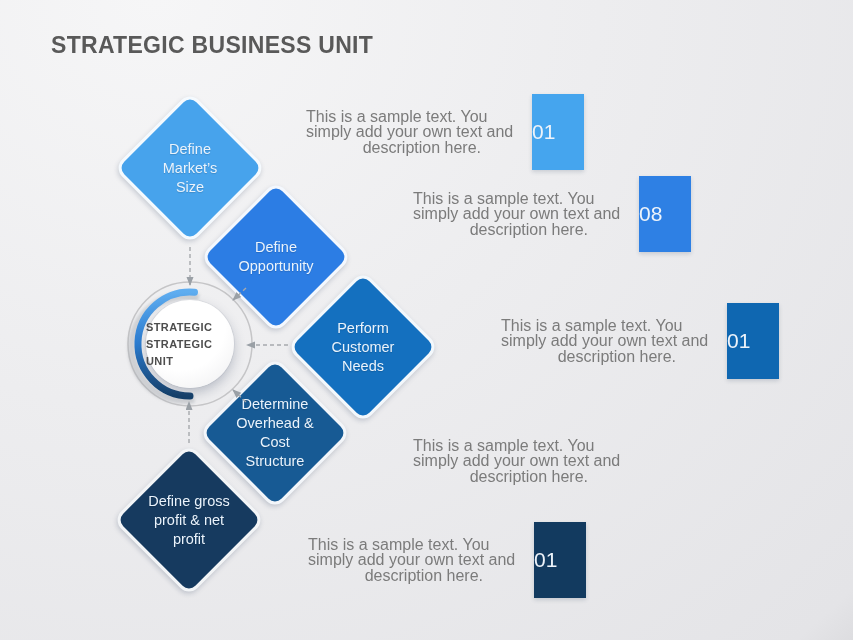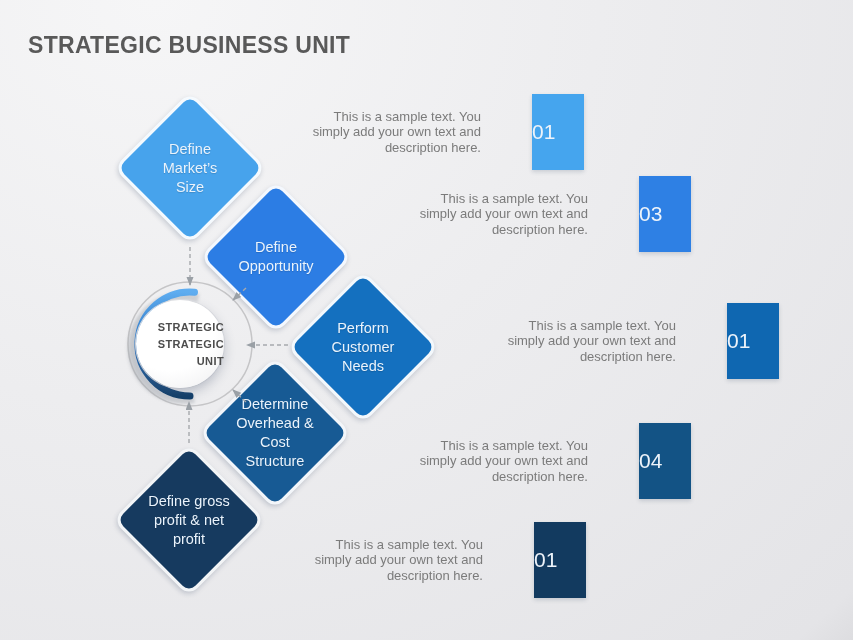--- a/index.html
+++ b/index.html
@@ -2,21 +2,21 @@
 <html><head>
 <meta charset="utf-8">
 <style>
   html,body{margin:0;padding:0;}
   .stage{
     position:relative; width:853px; height:640px; overflow:hidden;
     font-family:"Liberation Sans", sans-serif;
     background:radial-gradient(ellipse at 18% 0%, #f6f6f7 0%, #ededef 45%, #e4e4e7 96%, #dddde0 100%);
   }
   .slide-title{
-    position:absolute; left:28px; top:32px; margin:0;
+    position:absolute; left:51px; top:32px; margin:0;
     font-size:23px; font-weight:bold; color:#595959; letter-spacing:.3px;
   }
   .layer{position:absolute; left:0; top:0; width:853px; height:640px; pointer-events:none;}
 
   
   .diamond{
     position:absolute; width:108px; height:108px; box-sizing:border-box;
     border:3px solid rgba(255,255,255,.95); border-radius:12px;
     transform:rotate(45deg);
     box-shadow:1px 2px 5px rgba(40,60,90,.22);
@@ -29,36 +29,36 @@
     text-shadow:0 1px 1px rgba(0,0,0,.15); white-space:nowrap;
   }
   .d1{left:136px; top:114px; background:#47a3ec;}
   .d2{left:222px; top:203px; background:#2c7de4;}
   .d3{left:309px; top:293px; background:#1470bf;}
   .d4{left:221px; top:379px; background:#175a94;}
   .d5{left:135px; top:466px; background:#163a5f;}
 
   
   .hub{
-    position:absolute; left:136px; top:300px; width:88px; height:88px;
+    position:absolute; left:146px; top:300px; width:88px; height:88px;
     border-radius:50%;
     background:radial-gradient(circle at 38% 28%, #ffffff 55%, #f4f4f5 82%, #e9e9eb 100%);
     box-shadow:0 5px 12px rgba(70,85,110,.32), 0 0 0 1px #e2e3e6;
-    display:flex; flex-direction:column; align-items:flex-end; justify-content:center;
+    display:flex; flex-direction:column; align-items:flex-start; justify-content:center;
   }
   .hub div{
     font-size:11px; font-weight:bold; color:#4d4d4d;
     letter-spacing:.4px; line-height:17px;
   }
 
   
   .row{position:absolute; display:flex; align-items:center; height:76px;}
   .callout-text{
     width:175px; margin-right:8px; text-align:right;
-    font-size:13px; line-height:15.5px; color:#7b7b7b; white-space:nowrap;
+    font-size:16px; line-height:15.5px; color:#7b7b7b; white-space:nowrap;
   }
   .num-box{
     width:52px; height:76px; flex:0 0 auto;
     display:flex; align-items:center; 
     color:#edf3fa; font-size:21px;
     box-shadow:0 2px 4px rgba(40,60,90,.18);
     margin-left:43px;
   }
   .row1{left:306px; top:94px;}
   .row2{left:413px; top:176px;}
@@ -162,44 +162,41 @@
     </div>
   </div>
 
   <div class="row row2">
     <div class="callout-text">
       <div>This is a sample text. You</div>
       <div>simply add your own text and</div>
       <div>description here.</div>
     </div>
     <div class="num-box b2">
-      <span>03</span>
+      <span>08</span>
     </div>
   </div>
 
   <div class="row row3">
     <div class="callout-text">
       <div>This is a sample text. You</div>
       <div>simply add your own text and</div>
       <div>description here.</div>
     </div>
     <div class="num-box b3">
       <span>01</span>
     </div>
   </div>
 
   <div class="row row4">
     <div class="callout-text">
       <div>This is a sample text. You</div>
       <div>simply add your own text and</div>
       <div>description here.</div>
     </div>
-    <div class="num-box b4">
-      <span>04</span>
-    </div>
   </div>
 
   <div class="row row5">
     <div class="callout-text">
       <div>This is a sample text. You</div>
       <div>simply add your own text and</div>
       <div>description here.</div>
     </div>
     <div class="num-box b5">
       <span>01</span>

